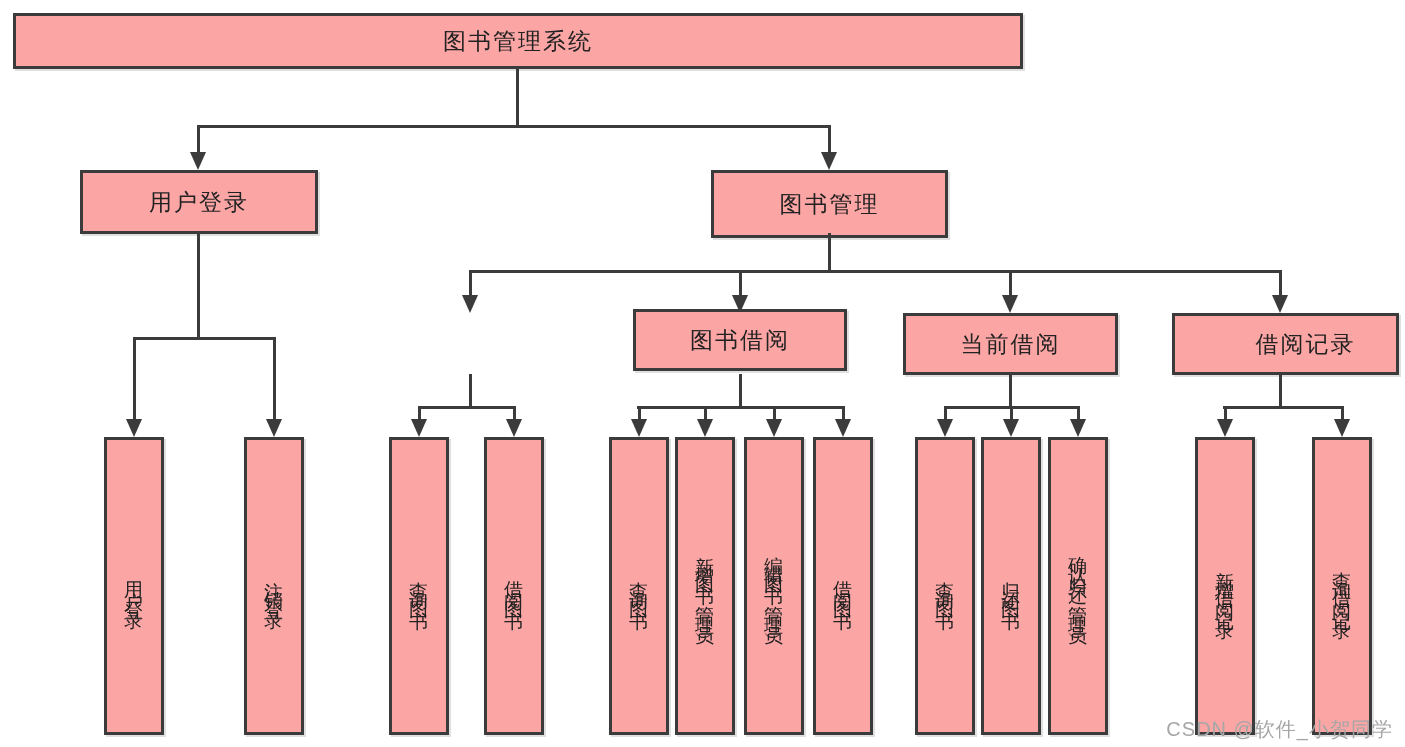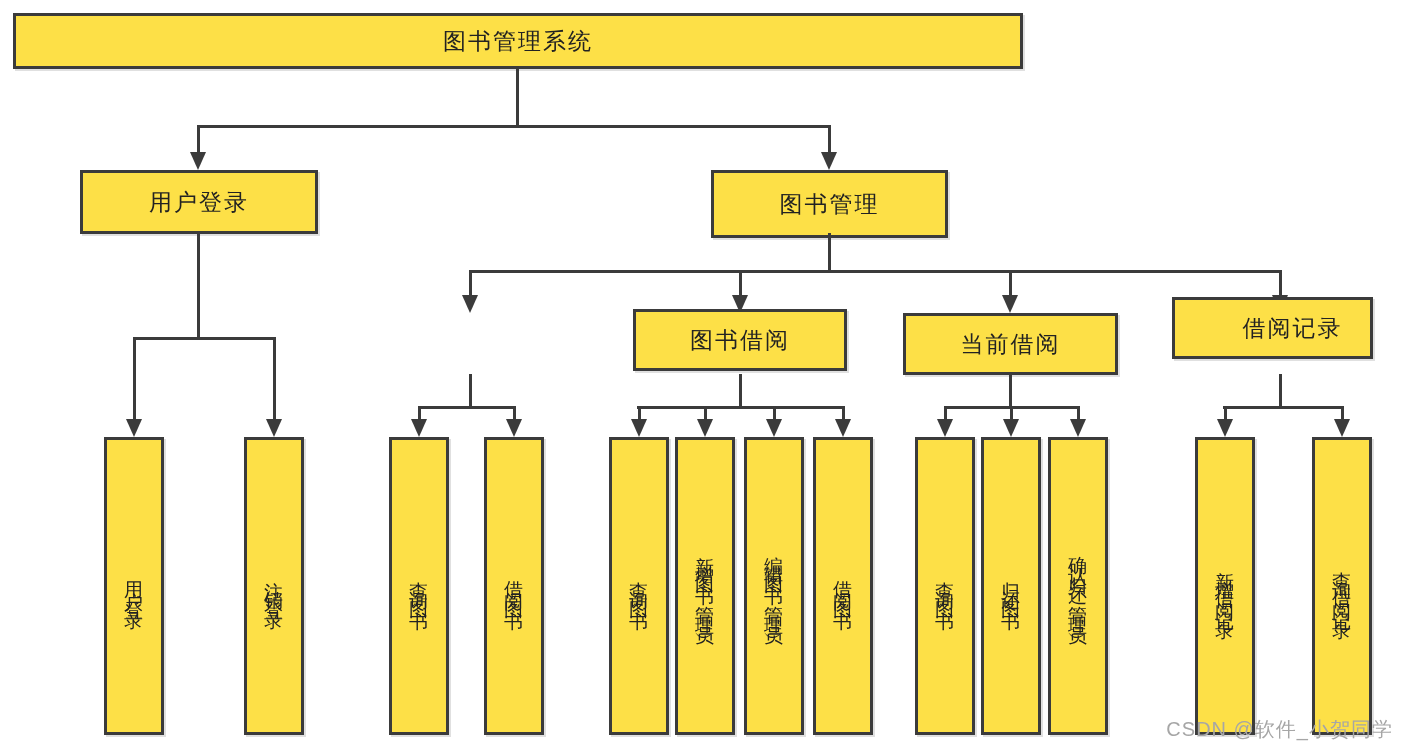--- a/index.html
+++ b/index.html
@@ -6,21 +6,21 @@
   .canvas{
     position:relative;
     width:1405px;height:747px;
     background:#ffffff;
     font-family:"Liberation Sans","DejaVu Sans",sans-serif;
     overflow:hidden;
   }
   .node{
     position:absolute;
     box-sizing:border-box;
-    background:#fde047;
+    background:#fca5a5;
     border:3px solid #3b3b3b;
     color:#222222;
     display:flex;
     align-items:center;
     justify-content:center;
     font-size:23px;
     letter-spacing:2px;
     box-shadow:2px 2px 0 rgba(0,0,0,0.12);
     white-space:nowrap;
   }
@@ -81,21 +81,21 @@
   <div class="arrow" style="left:462px;top:295px;"></div>
   <div class="vline" style="left:739px;top:272px;height:25px;"></div>
   <div class="arrow" style="left:732px;top:295px;"></div>
   <div class="vline" style="left:1009px;top:272px;height:25px;"></div>
   <div class="arrow" style="left:1002px;top:295px;"></div>
   <div class="vline" style="left:1279px;top:272px;height:25px;"></div>
   <div class="arrow" style="left:1272px;top:295px;"></div>
 
   <div class="node" style="left:633px;top:309px;width:214px;height:62px;">图书借阅</div>
   <div class="node" style="left:903px;top:313px;width:215px;height:62px;">当前借阅</div>
-  <div class="node" style="left:1172px;top:297px;width:201px;height:62px;padding-left:40px;">借阅记录</div>
+  <div class="node" style="left:1172px;top:313px;width:227px;height:62px;padding-left:40px;">借阅记录</div>
 
   <div class="vline" style="left:469px;top:374px;height:34px;"></div>
   <div class="hline" style="left:418px;top:406px;width:98px;"></div>
   <div class="vline" style="left:418px;top:408px;height:13px;"></div>
   <div class="arrow" style="left:411px;top:419px;"></div>
   <div class="vline" style="left:513px;top:408px;height:13px;"></div>
   <div class="arrow" style="left:506px;top:419px;"></div>
 
   <div class="vline" style="left:739px;top:374px;height:34px;"></div>
   <div class="hline" style="left:637px;top:406px;width:208px;"></div>

